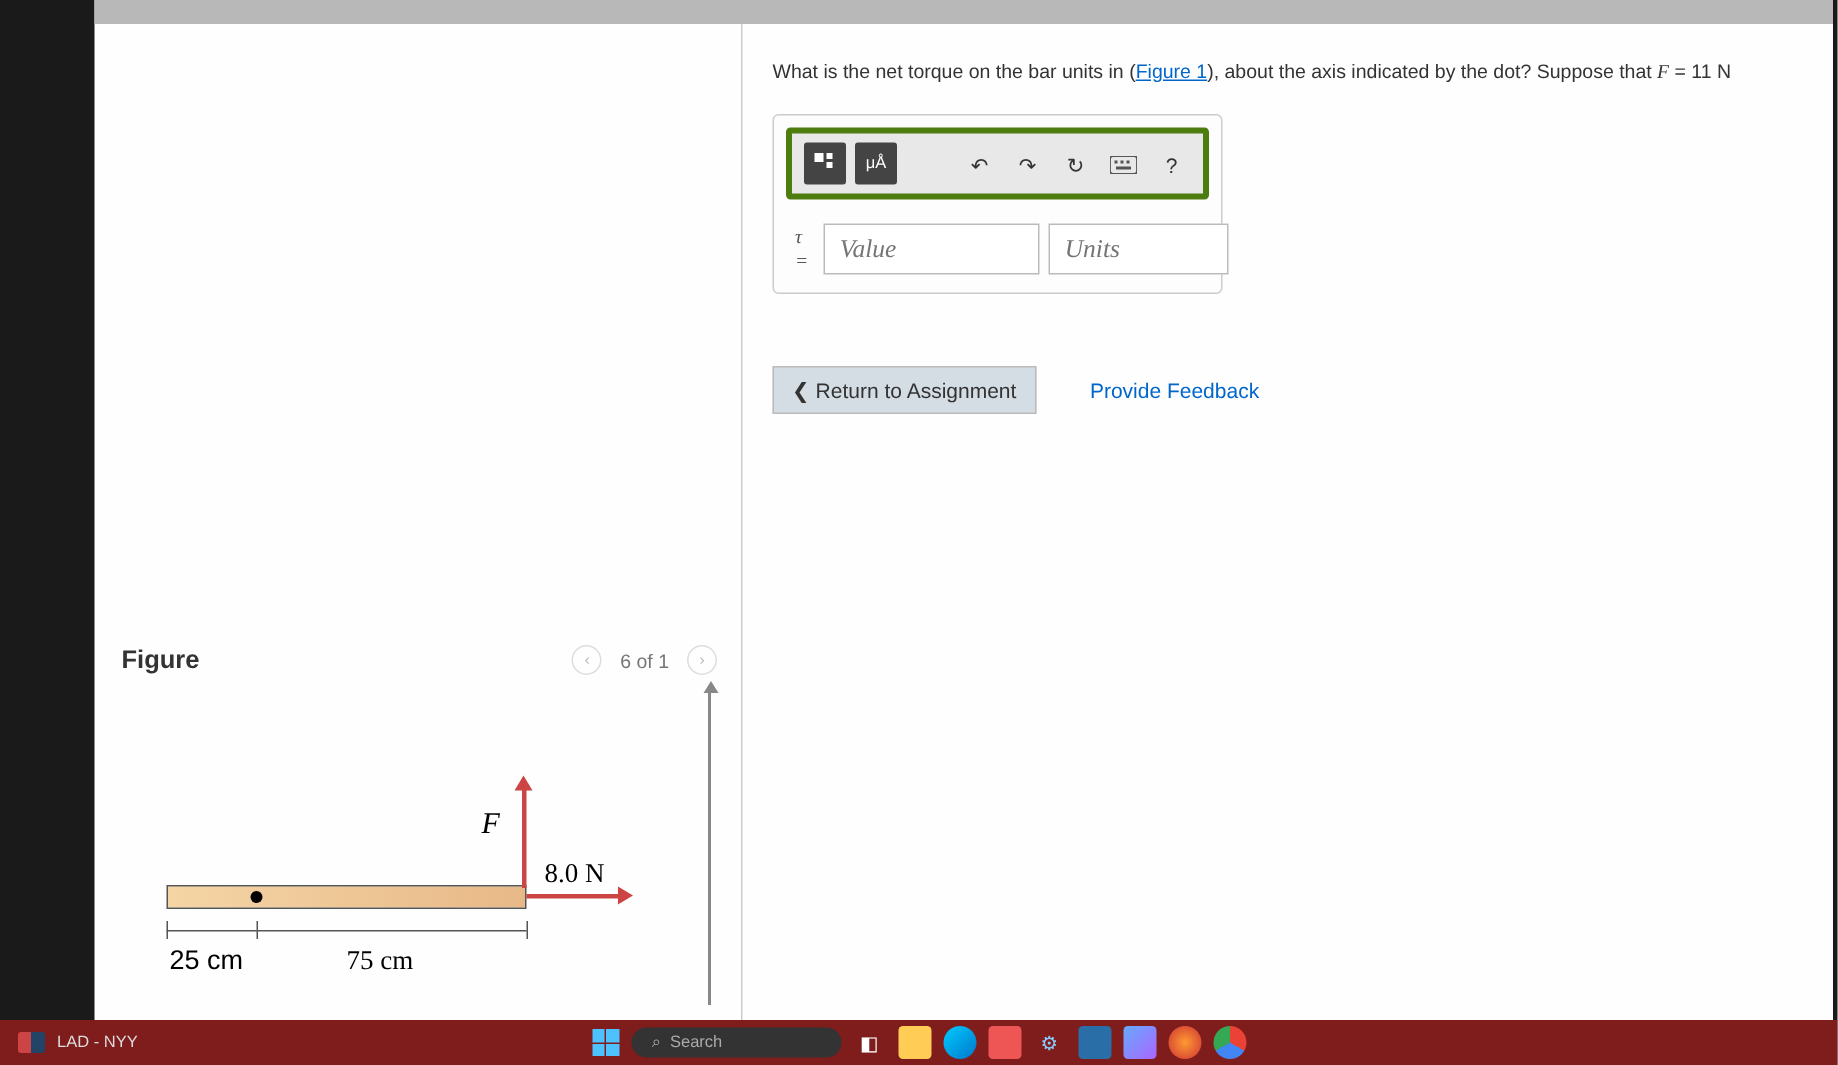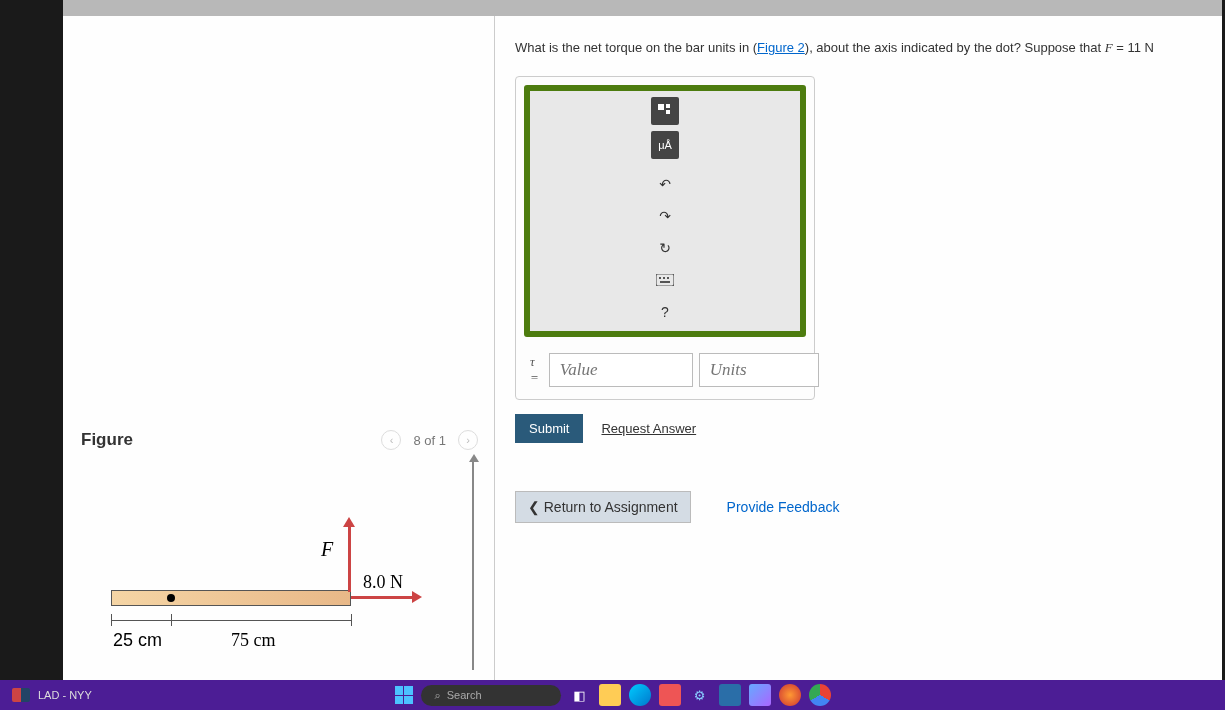--- a/index.html
+++ b/index.html
@@ -47,27 +47,26 @@
     .answer-widget {
       margin-top: 18px;
       border: 1px solid #ccc;
       border-radius: 4px;
       width: 300px;
       padding: 8px;
       background: #fdfdfd;
     }
     .toolbar {
       background: #e8e8e8;
-      border: 6px solid #4d7c0f;
+      border: 4px solid #4d7c0f;
       border-radius: 3px;
       padding: 6px 8px;
       display: flex;
-      align-items: center;
+      align-items: flex-end;
       gap: 6px;
-      flex-direction: column;
     }
     .tool-btn {
       width: 26px;
       height: 26px;
       display: flex;
       align-items: center;
       justify-content: center;
       cursor: pointer;
       color: #333;
       font-size: 14px;
@@ -298,21 +297,21 @@
       left: 120px; top: 122px;
       font-family: 'Times New Roman', serif;
       font-size: 18px;
     }
     .taskbar {
       position: absolute;
       bottom: 0;
       left: 0;
       right: 0;
       height: 30px;
-      background: #4c1d95;
+      background: #7f1d1d;
       display: flex;
       align-items: center;
       padding: 0 12px;
       gap: 10px;
     }
     .taskbar-left {
       display: flex;
       align-items: center;
       gap: 8px;
       color: #ddd;
@@ -370,21 +369,21 @@
 
 <div class="left-edge"></div>
 
 <div class="page-container">
   <div class="left-panel">
     <div class="figure-section">
       <div class="figure-header">
         <div class="figure-title">Figure</div>
         <div class="figure-nav">
           <div class="nav-arrow">‹</div>
-          <span>8 of 1</span>
+          <span>6 of 1</span>
           <div class="nav-arrow">›</div>
         </div>
       </div>
       <div class="figure-content">
         <div class="scroll-arrow"></div>
         <div class="diagram">
           <div class="bar"></div>
           <div class="pivot-dot"></div>
           <div class="force-up"></div>
           <div class="force-right"></div>
@@ -397,21 +396,21 @@
           <div class="dim-line dim-2"></div>
           <div class="label-25">25 cm</div>
           <div class="label-75">75 cm</div>
         </div>
       </div>
     </div>
   </div>
 
   <div class="right-panel">
     <div class="question-text">
-      <span>What is the net torque on the bar units in (</span><a href="#">Figure 2</a><span>), about the axis indicated by the dot? Suppose that </span><span class="italic">F</span><span> = 11 N</span>
+      <span>What is the net torque on the bar units in (</span><a href="#">Figure 1</a><span>), about the axis indicated by the dot? Suppose that </span><span class="italic">F</span><span> = 11 N</span>
     </div>
 
     <div class="answer-widget">
       <div class="toolbar">
         <div class="tool-btn dark">
           <svg width="16" height="16" viewBox="0 0 16 16">
               <rect x="1" y="1" width="6" height="6" fill="#fff"></rect>
               <rect x="9" y="1" width="4" height="4" fill="#fff"></rect>
               <rect x="9" y="7" width="4" height="4" fill="#fff"></rect>
             </svg>
@@ -432,24 +431,20 @@
         </div>
         <div class="tool-btn">?</div>
       </div>
       <div class="input-row">
         <span class="tau-label">τ =</span>
         <input class="value-input" placeholder="Value" style="">
         <input class="units-input" placeholder="Units" style="">
       </div>
     </div>
 
-    <div class="action-row">
-      <button class="submit-btn">Submit</button>
-      <span class="request-link">Request Answer</span>
-    </div>
 
     <div class="bottom-row">
       <div class="return-btn">
         <span>❮</span>
         <span>Return to Assignment</span>
       </div>
       <span class="feedback-link">Provide Feedback</span>
     </div>
   </div>
 </div>

